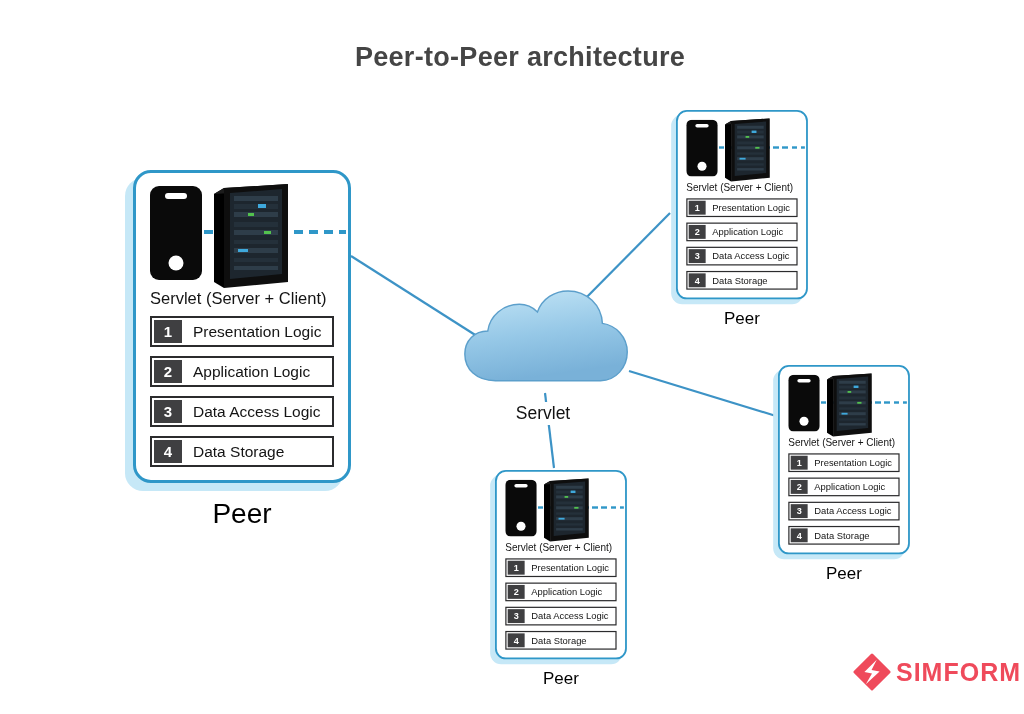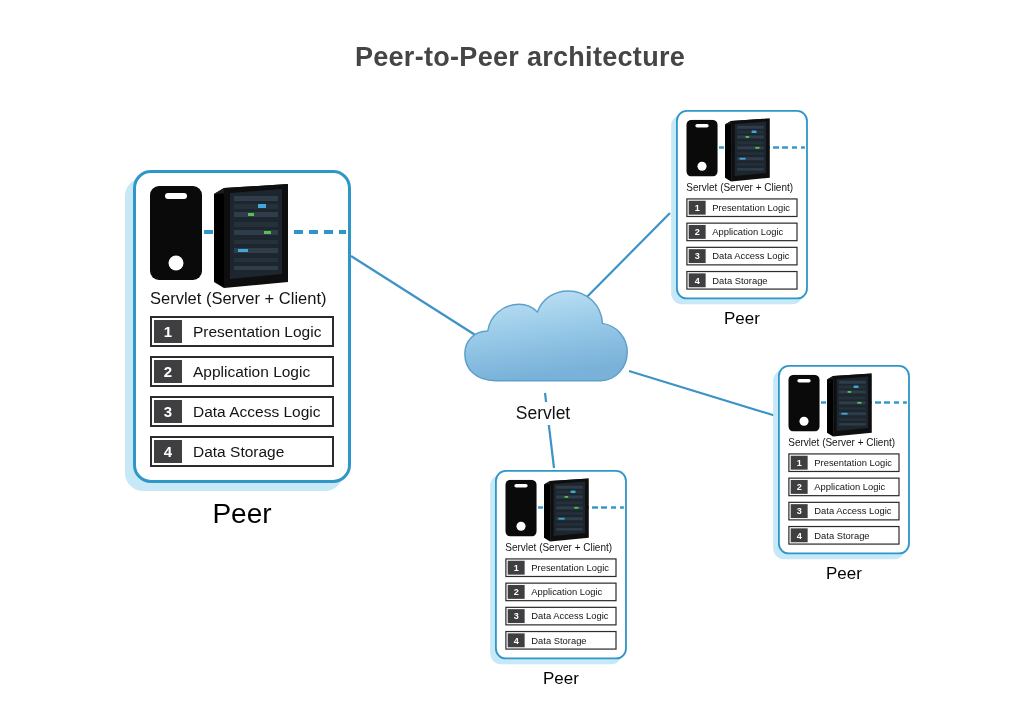--- a/index.html
+++ b/index.html
@@ -292,14 +292,21 @@
         </div>
         <div class="row">
           <span class="num">4</span>
           <span class="row-label">Data Storage</span>
         </div>
       </div>
     </div>
     <div class="peer-name">Peer</div>
   </div>
 
+  <div class="logo">
+    <svg width="38" height="38" viewBox="0 0 40 40">
+      <path d="M20 2 L38 20 L20 38 L2 20 Z" fill="#ef4a5b" stroke="#ef4a5b" stroke-width="3" stroke-linejoin="round"></path>
+      <path d="M25 7 L12 20 L20 21.5 L13.5 33 L28 19.5 L19.5 18 Z" fill="#ffffff"></path>
+    </svg>
+    <span class="logo-text">SIMFORM</span>
+  </div>
 
 </div>
 
 </body></html>

